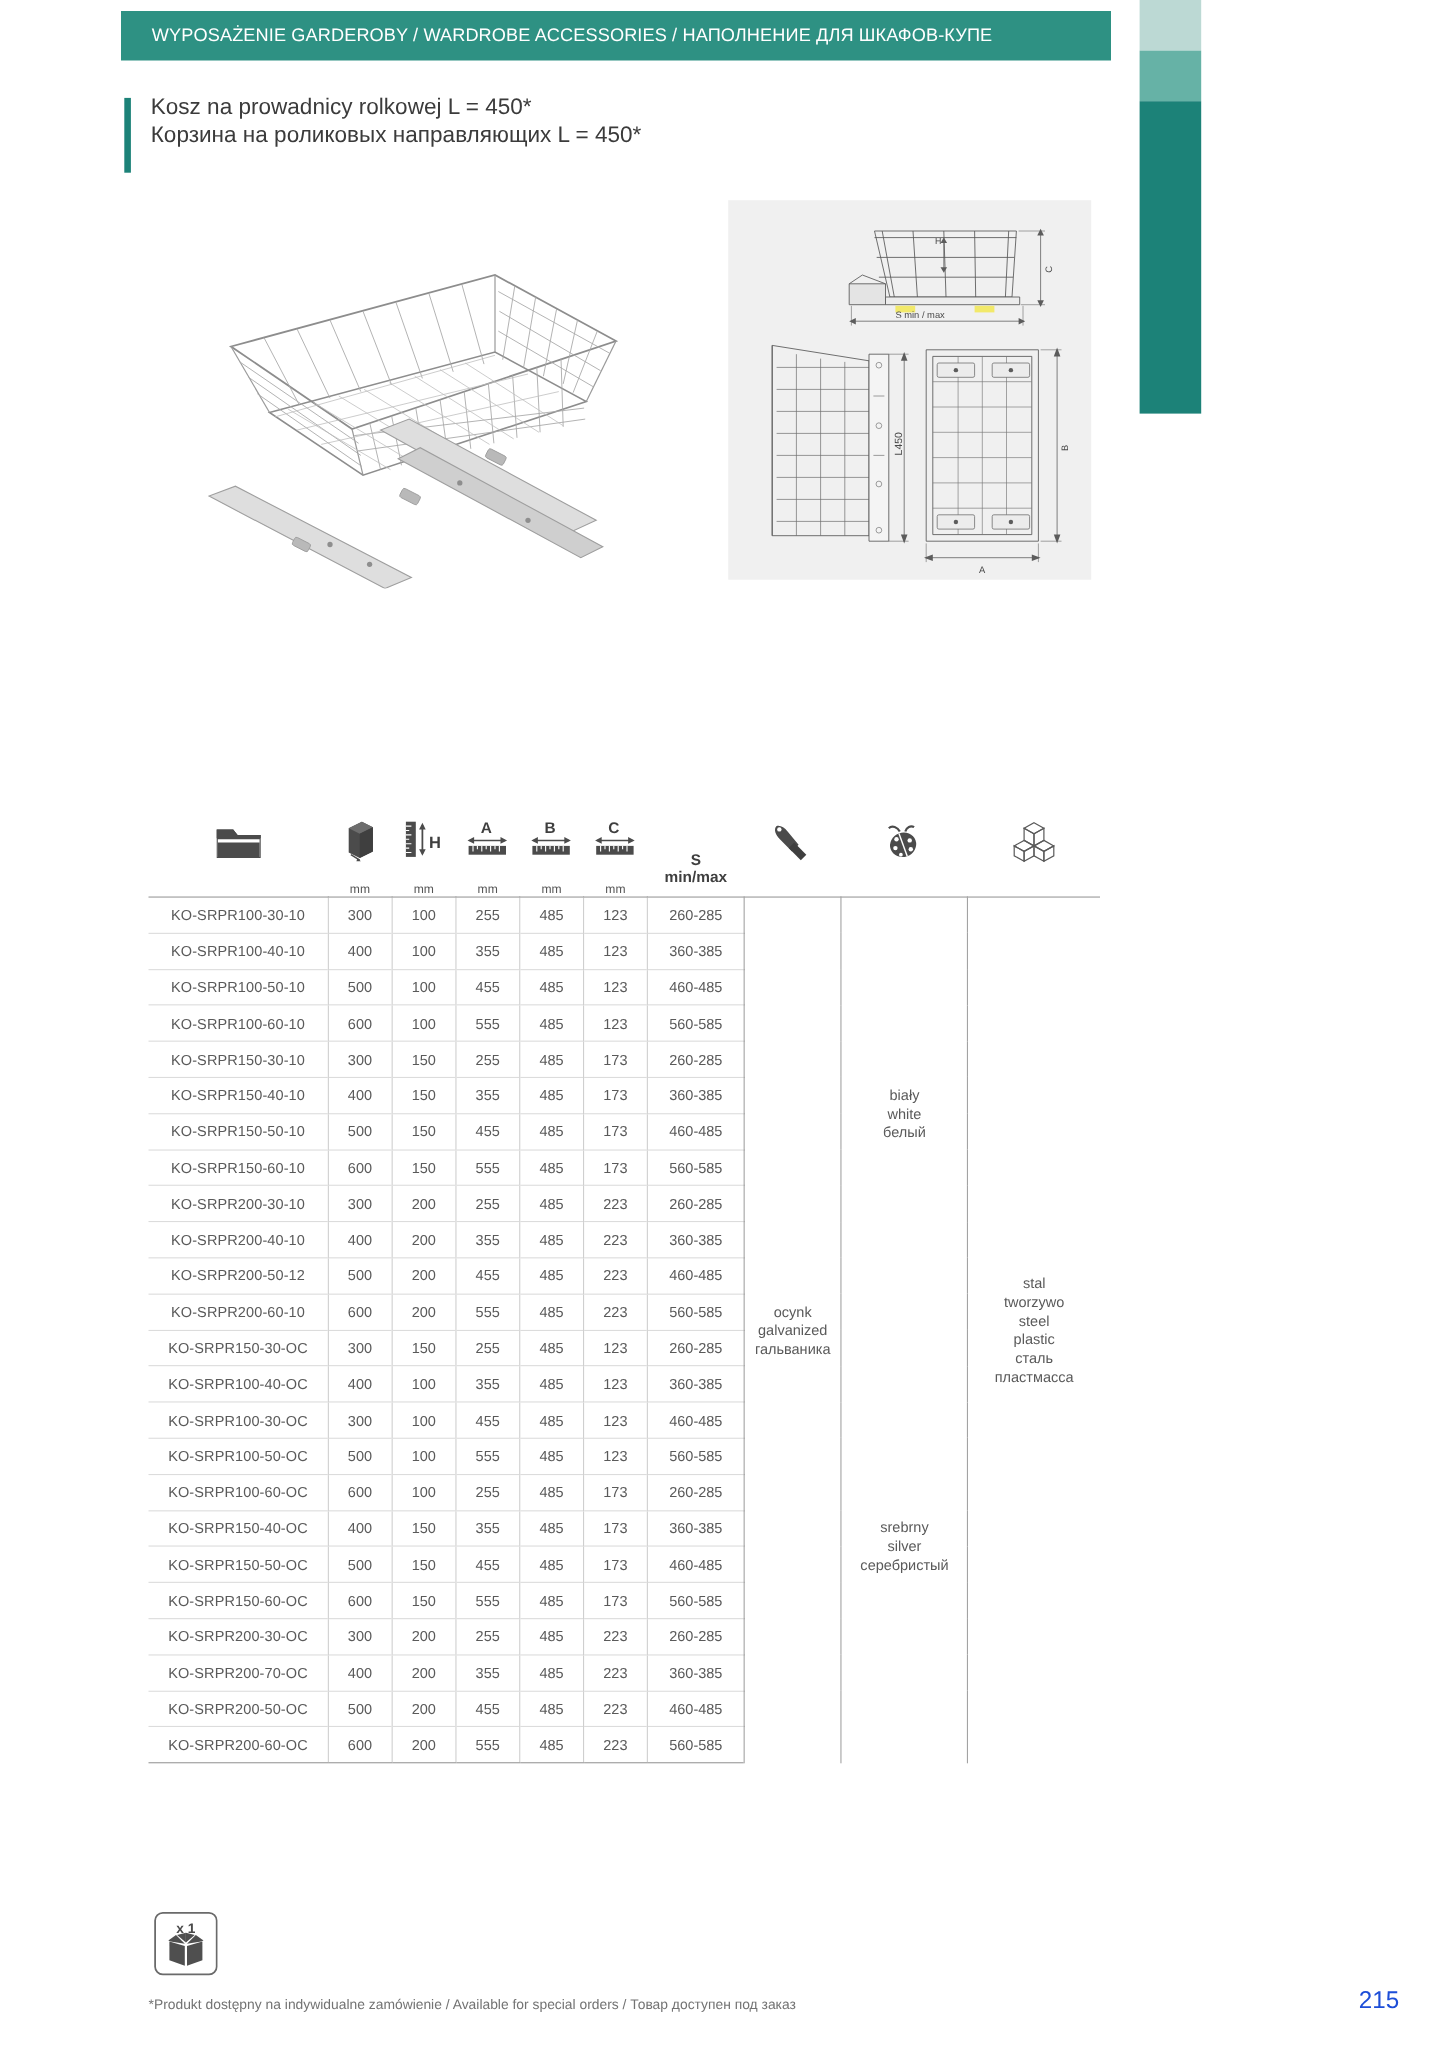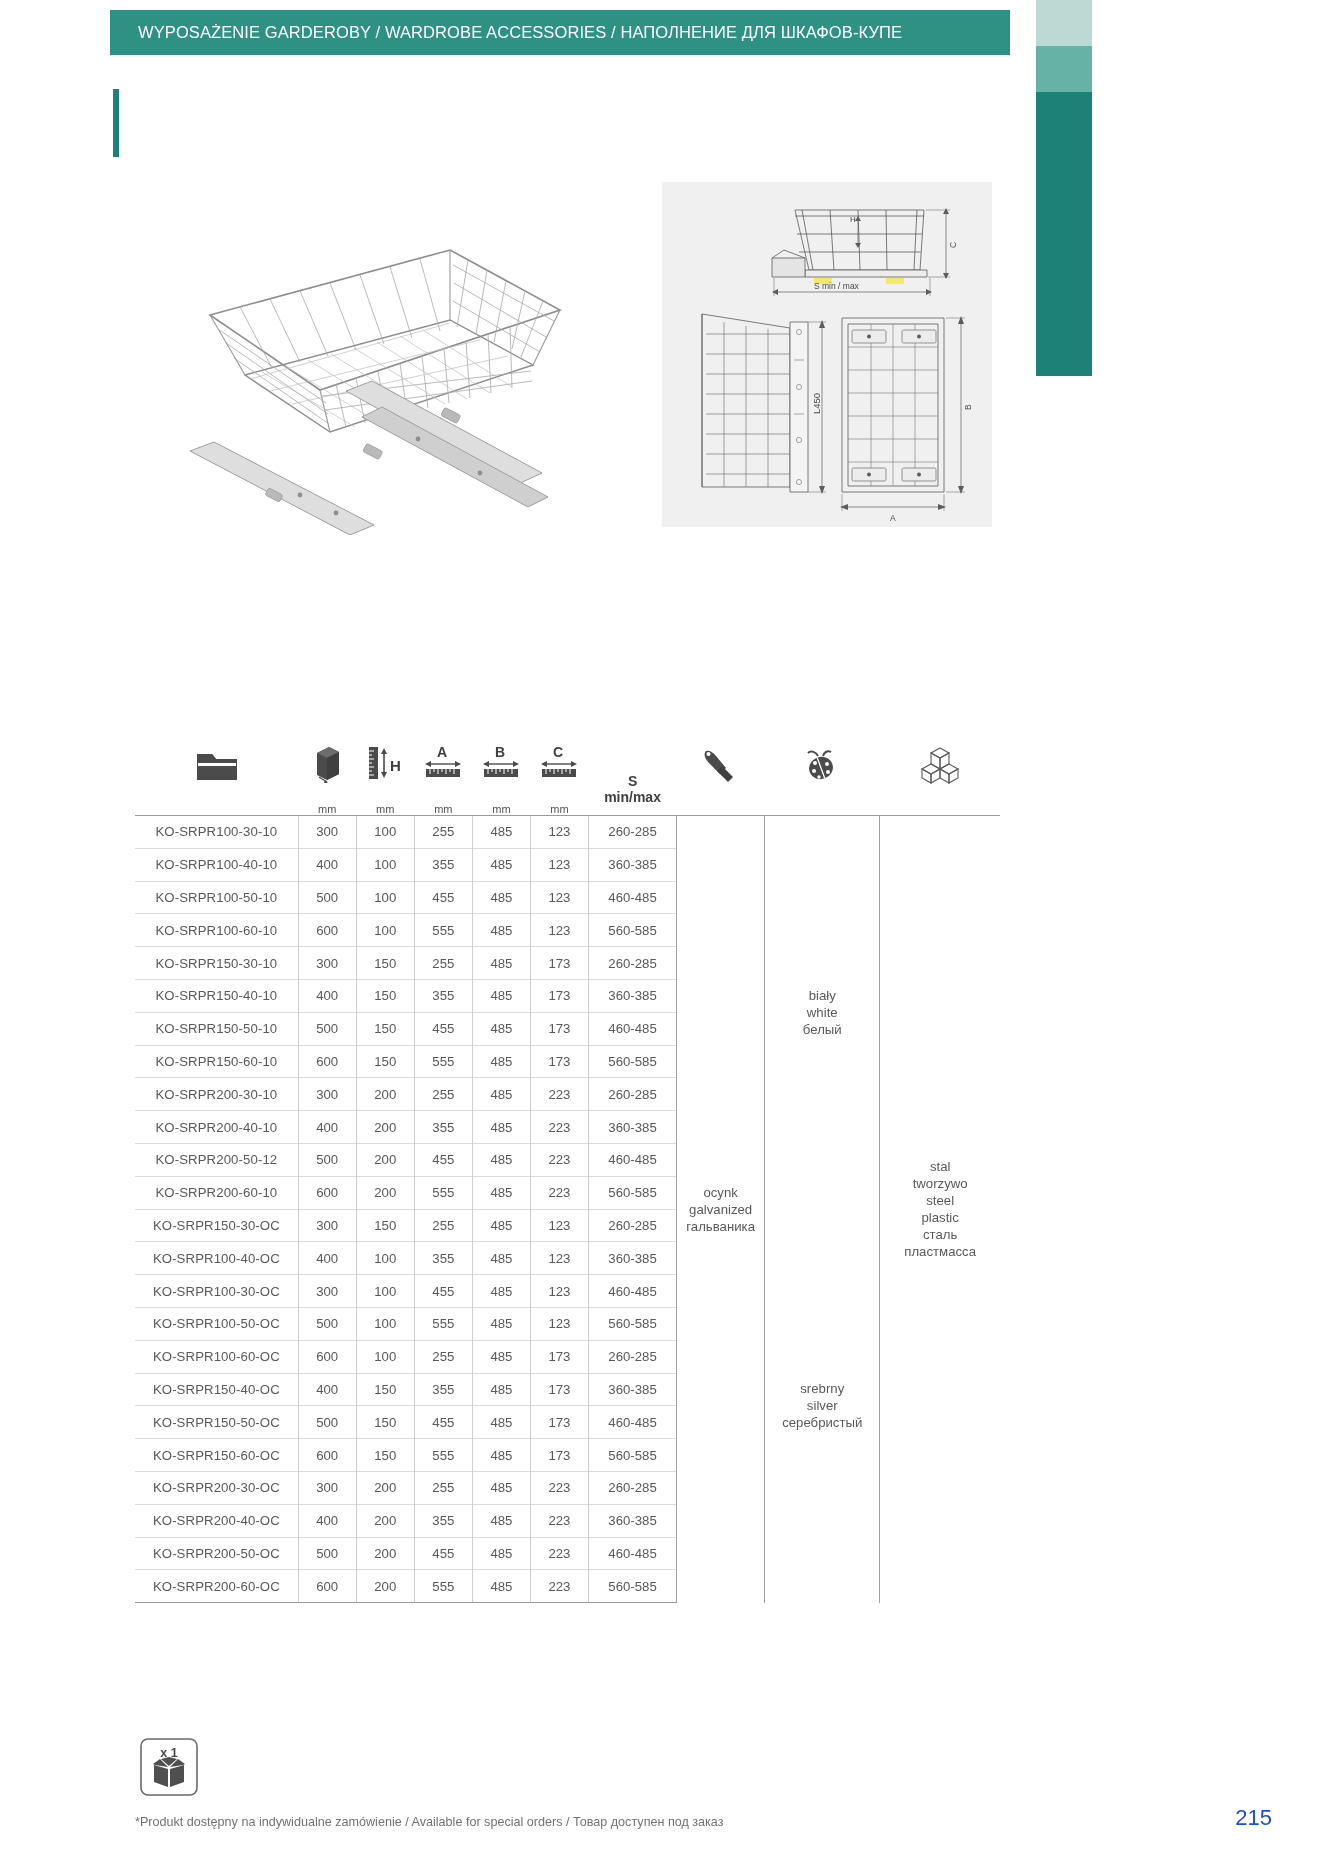--- a/index.html
+++ b/index.html
@@ -95,20 +95,22 @@
 <div class="banner">
   <div class="banner-text">WYPOSAŻENIE GARDEROBY / WARDROBE ACCESSORIES / НАПОЛНЕНИЕ ДЛЯ ШКАФОВ-КУПЕ</div>
 </div>
 <div class="tab tab1"></div>
 <div class="tab tab2"></div>
 <div class="tab tab3"></div>
 
 <div class="title-block">
   <div class="title-bar"></div>
   <div class="title-lines">
+    <div>Kosz na prowadnicy rolkowej L = 450*</div>
+    <div>Корзина на роликовых направляющих L = 450*</div>
   </div>
 </div>
 
 <div class="photo">
 <svg width="470" height="340" viewBox="0 0 470 340">
   <g fill="none" stroke="#9a9a9a" stroke-width="1.1">
 
     <path d="M60 120 L300 55 L410 115 L170 195 Z" stroke="#8d8d8d" stroke-width="1.6"></path>
 
     <path d="M95 180 L300 125 L383 170 L180 237 Z" stroke="#8d8d8d" stroke-width="1.4"></path>
@@ -687,21 +689,21 @@
         <tr>
           <td class="code">KO-SRPR200-30-OC</td>
           <td>300</td>
           <td>200</td>
           <td>255</td>
           <td>485</td>
           <td>223</td>
           <td>260-285</td>
         </tr>
         <tr>
-          <td class="code">KO-SRPR200-40-OC</td>
+          <td class="code">KO-SRPR200-70-OC</td>
           <td>400</td>
           <td>200</td>
           <td>355</td>
           <td>485</td>
           <td>223</td>
           <td>360-385</td>
         </tr>
         <tr>
           <td class="code">KO-SRPR200-50-OC</td>
           <td>500</td>

